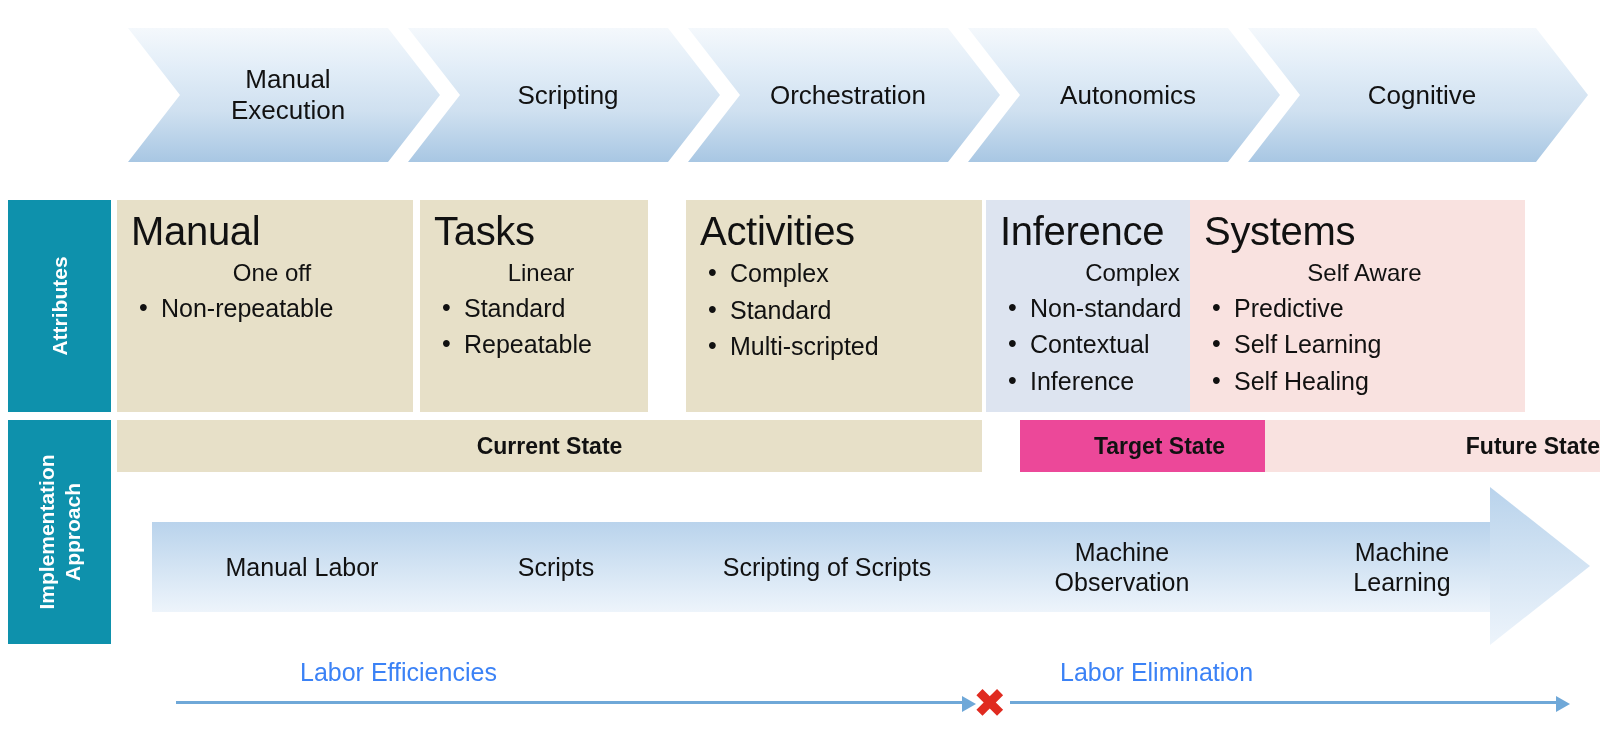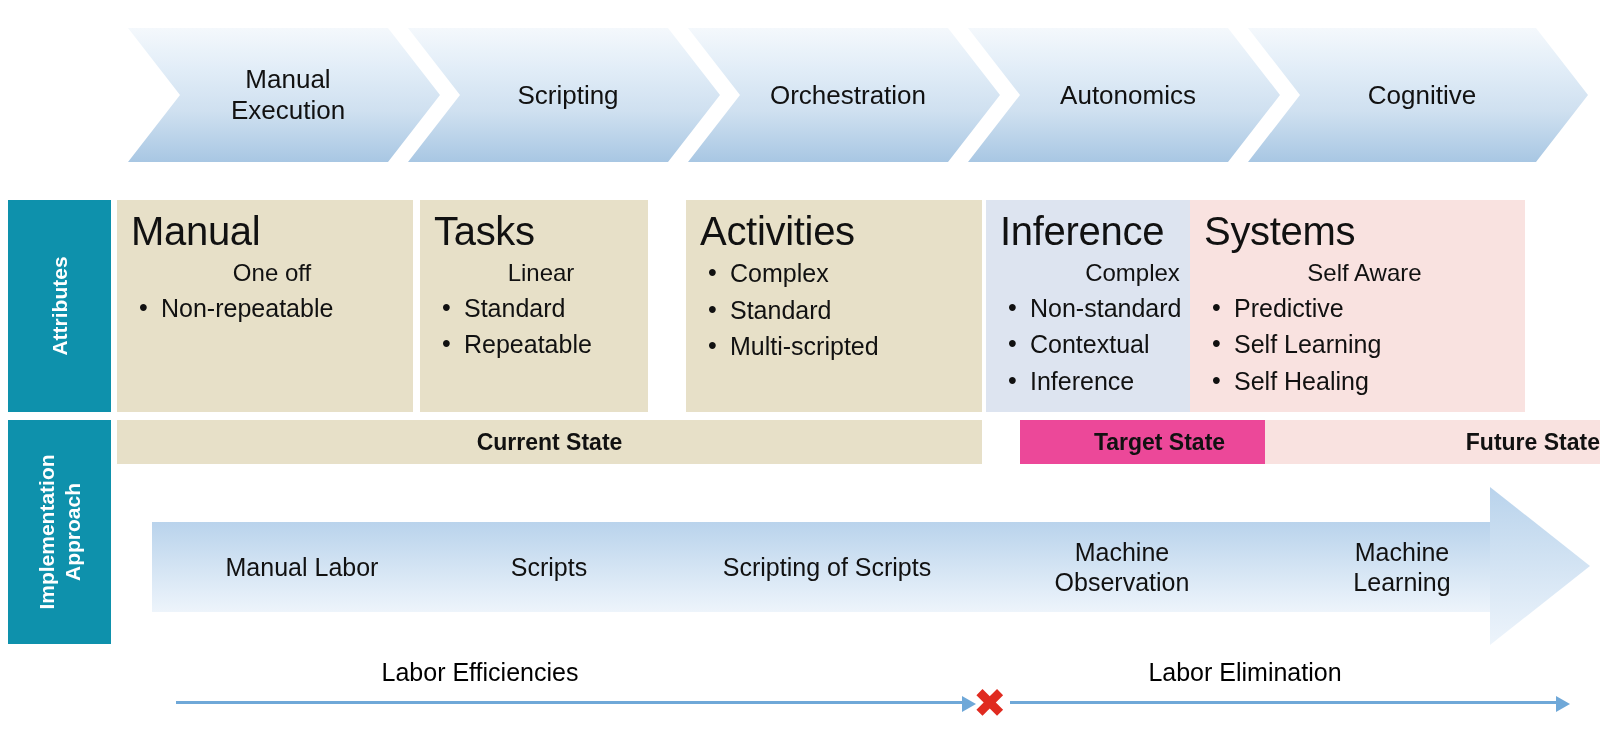--- a/index.html
+++ b/index.html
@@ -44,21 +44,21 @@
     padding:10px 0 0 14px;box-sizing:border-box;
   }
   .attr h3{margin:0;font-weight:400;font-size:40px;line-height:1.08;letter-spacing:-.3px;}
   .attr .sub{margin:6px 0 2px 0;font-size:24px;line-height:1.18;text-align:center;}
   .attr ul{margin:2px 0 0 0;padding:0 12px 0 30px;list-style:none;}
   .attr li{font-size:25px;line-height:1.46;position:relative;}
   .attr li:before{content:"\2022";position:absolute;left:-22px;top:-1px;font-size:25px;}
 
   
   .state{
-    position:absolute;top:420px;height:44px;
+    position:absolute;top:420px;height:52px;
     display:flex;align-items:center;justify-content:center;
     font-weight:bold;font-size:23px;color:#111;
   }
 
   
   .impl-arrow{
     position:absolute;left:152px;top:487px;width:1438px;height:158px;
   }
   .impl-body{
     position:absolute;left:0;top:35px;width:1342px;height:90px;
@@ -70,21 +70,21 @@
     clip-path:polygon(0 0, 100% 50%, 0 100%);
   }
   .impl-label{
     position:absolute;top:35px;height:90px;
     display:flex;align-items:center;justify-content:center;
     font-size:25px;line-height:1.2;text-align:center;white-space:pre-line;color:#111;
   }
 
   
   .foot-label{
-    position:absolute;font-size:25px;color:#000000;text-align:center;
+    position:absolute;font-size:25px;color:#3b82f6;text-align:left;
   }
   .foot-line{position:absolute;height:3px;background:#6fa8d8;}
   .foot-tip{
     position:absolute;width:0;height:0;
     border-top:8px solid transparent;border-bottom:8px solid transparent;
     border-left:14px solid #6fa8d8;
   }
   .foot-x{
     position:absolute;font-size:40px;font-weight:bold;color:#e02b20;
     line-height:1;user-select:none;
@@ -175,21 +175,21 @@
     <span>Target State</span>
   </div>
   <div class="state" style="left:1265px;width:335px;background:#f9e2e0;justify-content:flex-end;">
     <span>Future State</span>
   </div>
 
   <div class="impl-arrow">
     <div class="impl-body"></div>
     <div class="impl-head"></div>
     <div class="impl-label" style="left:10px;width:280px;">Manual Labor</div>
-    <div class="impl-label" style="left:287px;width:220px;text-align:center;">Scripts</div>
+    <div class="impl-label" style="left:294px;width:220px;text-align:center;">Scripts</div>
     <div class="impl-label" style="left:510px;width:330px;">Scripting of Scripts</div>
     <div class="impl-label" style="left:840px;width:260px;">Machine
 Observation</div>
     <div class="impl-label" style="left:1120px;width:260px;">Machine
 Learning</div>
   </div>
 
   <div class="foot-label" style="left:300px;top:658px;width:360px;">Labor Efficiencies</div>
   <div class="foot-label" style="left:1060px;top:658px;width:370px;">Labor Elimination</div>
 

